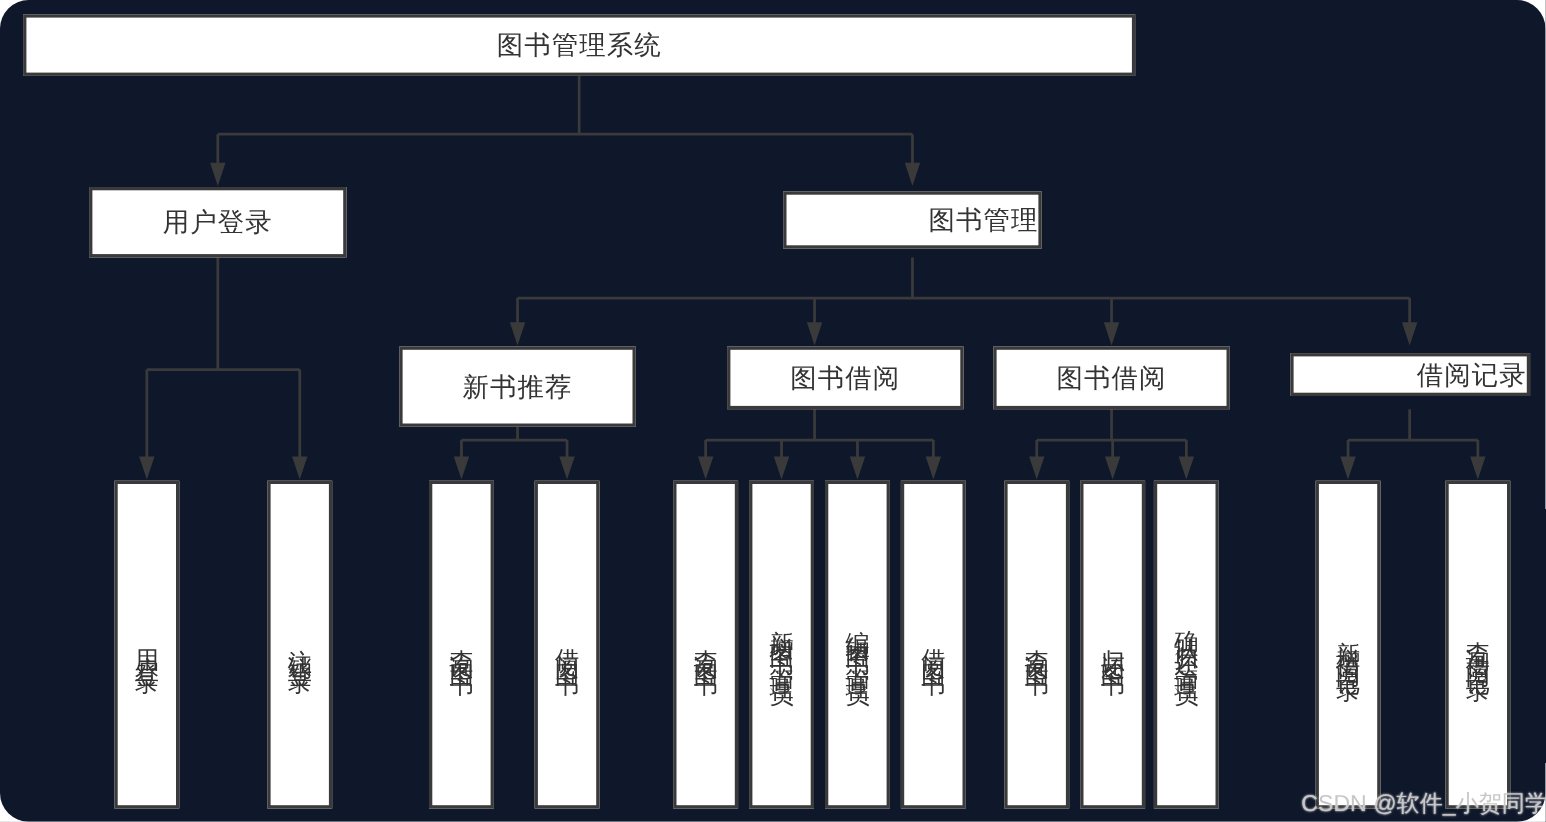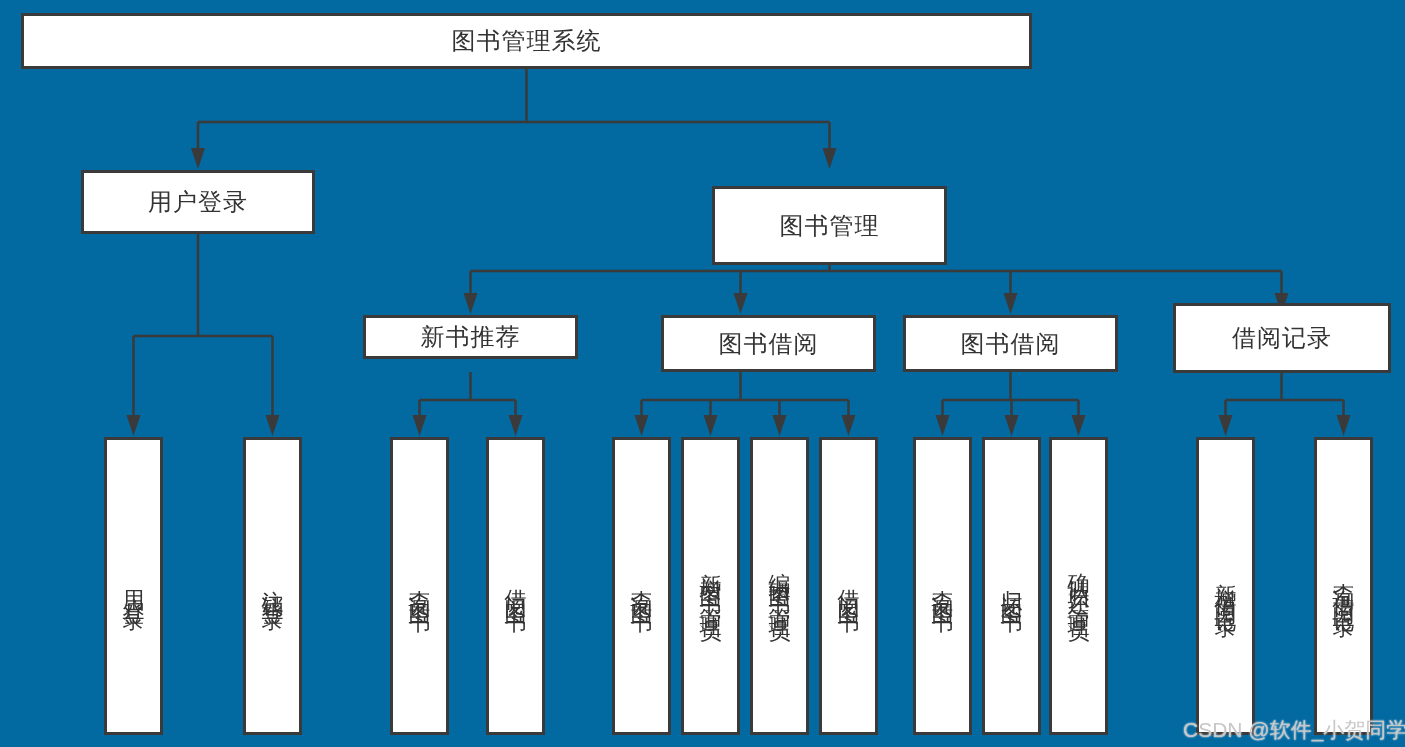--- a/index.html
+++ b/index.html
@@ -1,21 +1,22 @@
 <!DOCTYPE html>
 <html><head>
 <meta charset="utf-8">
 <style>
   html, body { margin:0; padding:0; background:#ffffff; }
   .stage {
     position:relative;
     width:1405px; height:747px;
-    background:#0369a1;
+    background:#0f172a;
     font-family:"Liberation Sans", sans-serif;
     overflow:hidden;
+    border-radius:26px;
   }
   svg.wires { position:absolute; left:0; top:0; z-index:1; }
   .node {
     position:absolute;
     box-sizing:border-box;
     border:3px solid #3a3a3a;
     background:#ffffff;
     display:flex; align-items:center; justify-content:center;
     z-index:2;
   }
@@ -90,34 +91,34 @@
     </g>
   </svg>
 
   <div class="node" style="left:21px; top:13px; width:1011px; height:56px;">
     <span class="lbl">图书管理系统</span>
   </div>
 
   <div class="node" style="left:81px; top:170px; width:234px; height:64px;">
     <span class="lbl">用户登录</span>
   </div>
-  <div class="node" style="left:712px; top:186px; width:235px; height:79px;">
+  <div class="node" style="left:712px; top:174px; width:235px; height:52px;justify-content:flex-end;">
     <span class="lbl">图书管理</span>
   </div>
 
-  <div class="node" style="left:363px; top:315px; width:215px; height:44px;">
+  <div class="node" style="left:363px; top:315px; width:215px; height:73px;">
     <span class="lbl">新书推荐</span>
   </div>
   <div class="node" style="left:661px; top:315px; width:215px; height:57px;">
     <span class="lbl">图书借阅</span>
   </div>
   <div class="node" style="left:903px; top:315px; width:215px; height:57px;">
     <span class="lbl">图书借阅</span>
   </div>
-  <div class="node" style="left:1173px; top:303px; width:218px; height:70px;">
+  <div class="node" style="left:1173px; top:321px; width:218px; height:39px;justify-content:flex-end;">
     <span class="lbl">借阅记录</span>
   </div>
 
   <div class="leaf" style="left:104px;">
     <span class="vlbl">用户登录</span>
   </div>
   <div class="leaf" style="left:243px;">
     <span class="vlbl">注销登录</span>
   </div>
 

